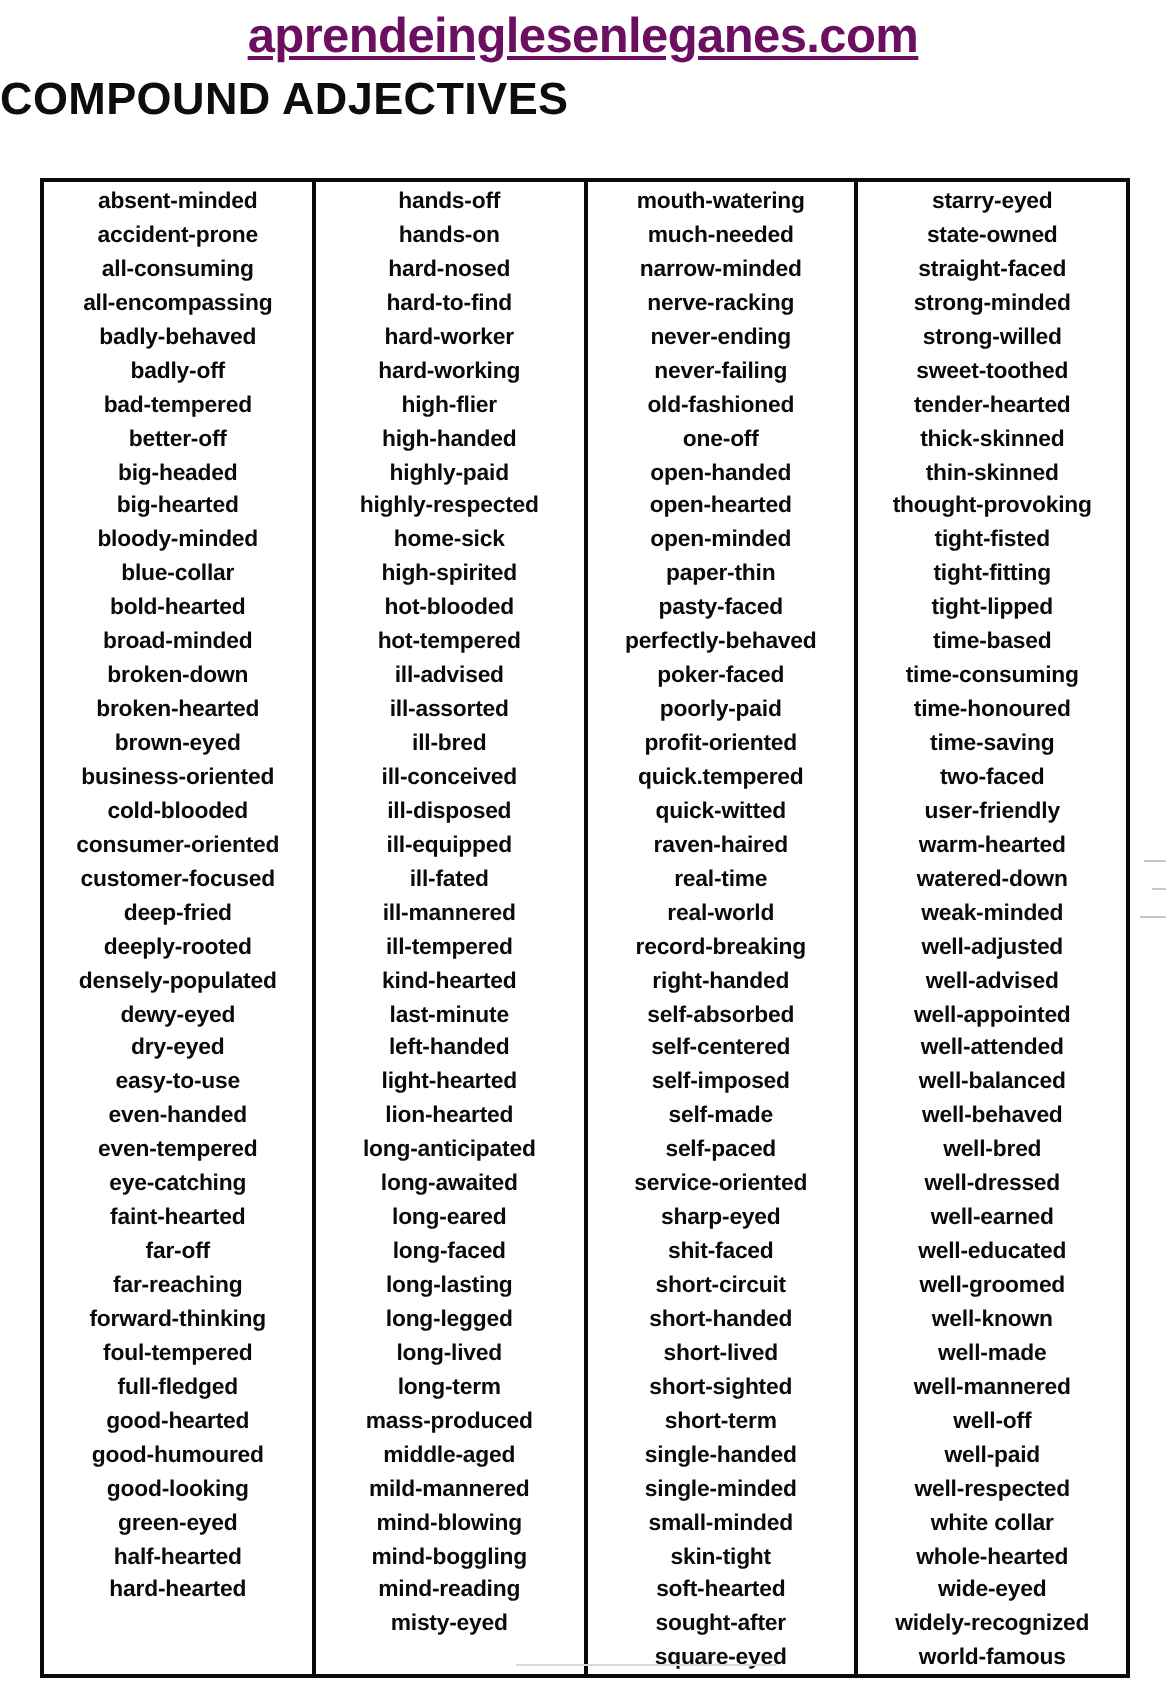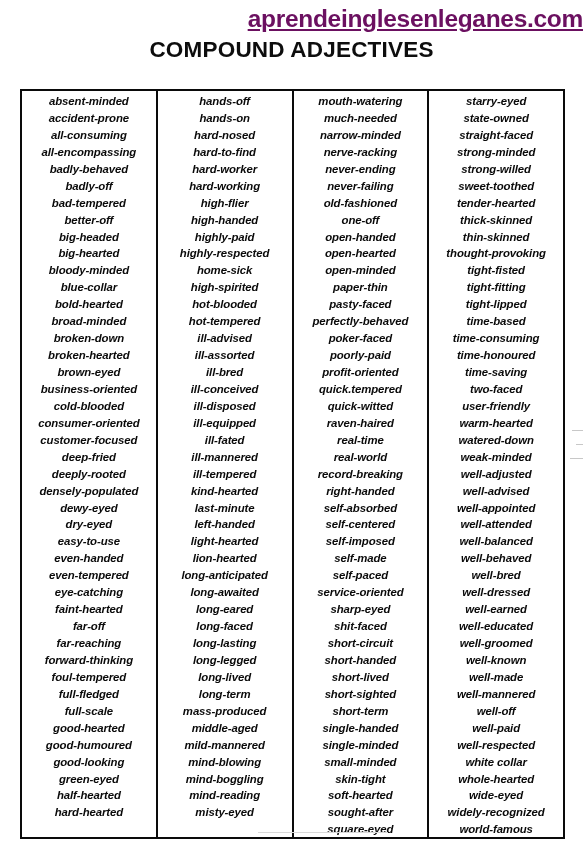--- a/index.html
+++ b/index.html
@@ -15,54 +15,53 @@
     overflow: hidden;
     position: relative;
   }
   .page {
     width: 583px;
     height: 844px;
     position: relative;
     box-sizing: border-box;
   }
   .site-link-wrap {
-    text-align: right;
+    text-align: center;
     padding-top: 6px;
     text-decoration: underline;
   }
   .site-link {
     display: inline-block;
     font-size: 24.5px;
     font-weight: bold;
     color: #6b1060;
     text-decoration: underline;
     text-underline-offset: 2px;
     letter-spacing: -0.3px;
     line-height: 1.05;
   }
   .doc-title {
-    text-align: center;
+    text-align: left;
     font-size: 22.5px;
     font-weight: bold;
     color: #0d0d0d;
     letter-spacing: 0.2px;
     margin-top: 6px;
     line-height: 1.1;
   }
   .table-wrap {
     position: absolute;
     left: 20px;
     top: 89px;
     width: 545px;
     height: 750px;
     box-sizing: border-box;
     border: 2.5px solid #0a0a0a;
     background: #ffffff;
     display: flex;
-    font-style: italic;
   }
   .col {
     flex: 1 1 0;
     box-sizing: border-box;
     padding-top: 2px;
     min-width: 0;
   }
   .col + .col {
     border-left: 2.5px solid #0a0a0a;
   }
@@ -145,21 +144,20 @@
         <div class="cell">easy-to-use</div>
         <div class="cell">even-handed</div>
         <div class="cell">even-tempered</div>
         <div class="cell">eye-catching</div>
         <div class="cell">faint-hearted</div>
         <div class="cell">far-off</div>
         <div class="cell">far-reaching</div>
         <div class="cell">forward-thinking</div>
         <div class="cell">foul-tempered</div>
         <div class="cell">full-fledged</div>
-        <div class="cell">full-scale</div>
         <div class="cell">good-hearted</div>
         <div class="cell">good-humoured</div>
         <div class="cell">good-looking</div>
         <div class="cell">green-eyed</div>
         <div class="cell">half-hearted</div>
         <div class="cell">hard-hearted</div>
       </div>
       <div class="col">
         <div class="cell">hands-off</div>
         <div class="cell">hands-on</div>

